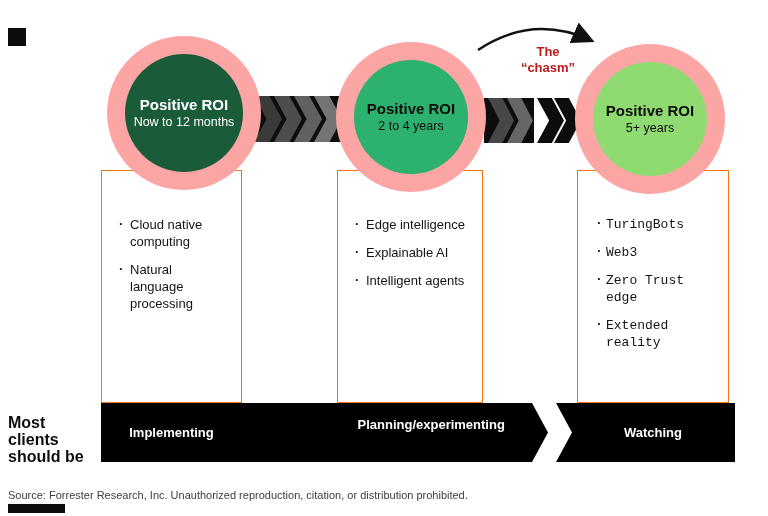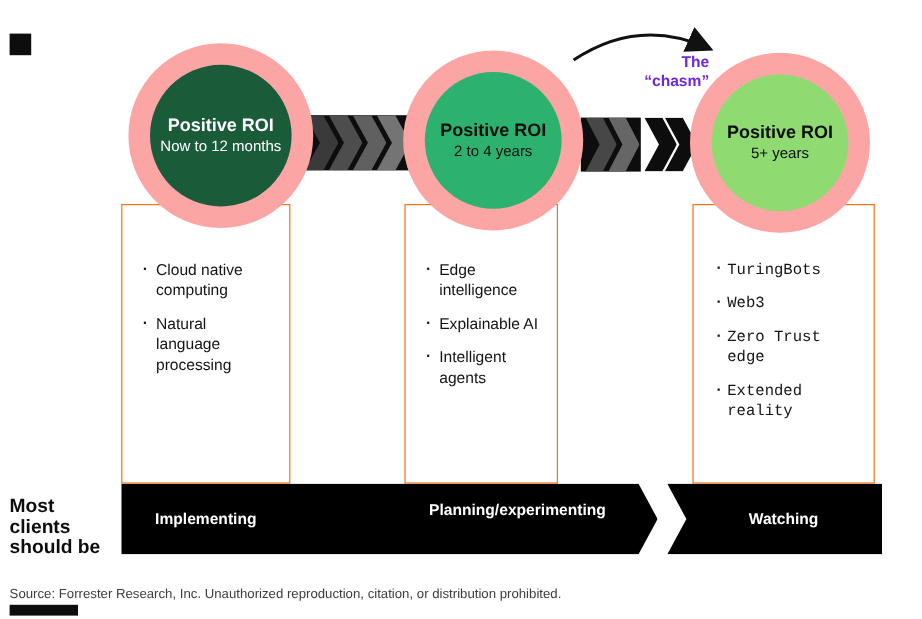--- a/index.html
+++ b/index.html
@@ -7,21 +7,21 @@
   body { font-family:"Liberation Sans", sans-serif; color:#111; }
   .canvas { position:relative; width:768px; height:516px; background:#fff; overflow:hidden; }
 
   
   .corner-square { position:absolute; left:8px; top:28px; width:18px; height:18px; background:#0d0d0d; }
   .bottom-bar-decor { position:absolute; left:8px; top:504px; width:57px; height:9px; background:#0d0d0d; }
 
   
   .col { position:absolute; top:170px; height:233px; border:1px solid #f97316; background:#fff; z-index:1; }
   .col1 { left:101px; width:141px; }
-  .col2 { left:337px; width:128px; }
+  .col2 { left:337px; width:146px; }
   .col3 { left:577px; width:152px; }
   .items { list-style:none; padding:45px 14px 0 16px; }
   .col3 .items { padding-right:38px;font-family:Liberation Mono, monospace; }
   .items li { position:relative; padding-left:12px; font-size:13px; line-height:17px; margin-bottom:11px; color:#141414; }
   .items li::before { content:"·"; position:absolute; left:1px; top:-1px; font-weight:700; color:#141414; }
 
   
   .connector { position:absolute; display:flex; align-items:center; z-index:2; }
   .connector.banded { background:#0d0d0d; }
   .chev { display:block; height:100%;
@@ -43,21 +43,21 @@
   .ring3 { left:575px; top:44px;  width:150px; height:150px; }
   .inner { border-radius:50%; display:flex; flex-direction:column; align-items:center; justify-content:center; text-align:center; }
   .ring1 .inner { width:118px; height:118px; background:#1a5c3a; color:#ffffff; }
   .ring2 .inner { width:114px; height:114px; background:#2db16e; color:#0d0d0d; }
   .ring3 .inner { width:114px; height:114px; background:#8fdb72; color:#0d0d0d; }
   .circle-title { font-size:15px; font-weight:700; line-height:18px; }
   .circle-subtitle { font-size:12.5px; line-height:16px; }
 
   
   .chasm-arrow { position:absolute; left:470px; top:12px; z-index:4; }
-  .chasm-label { position:absolute; left:505px; top:44px; width:86px; text-align:right; font-size:13px; font-weight:700; line-height:16px; z-index:4; color:#6d28d9; }
+  .chasm-label { position:absolute; left:505px; top:44px; width:86px; text-align:center; font-size:13px; font-weight:700; line-height:16px; z-index:4; color:#b91c1c; }
 
   
   .bar { position:absolute; top:403px; height:59px; background:#000; z-index:2; }
   .bar-left  { left:101px; width:447px;
                clip-path: polygon(0 0, calc(100% - 16px) 0, 100% 50%, calc(100% - 16px) 100%, 0 100%); }
   .bar-right { left:556px; width:179px;
                clip-path: polygon(0 0, 100% 0, 100% 100%, 0 100%, 16px 50%); }
   .band-label { position:absolute; z-index:3; color:#fff; font-size:13px; font-weight:700; text-align:center; line-height:16px; }
   .band-label.l1 { left:101px; width:141px; top:425px; }
   .band-label.l2 { left:337px; width:151px; top:417px; }

